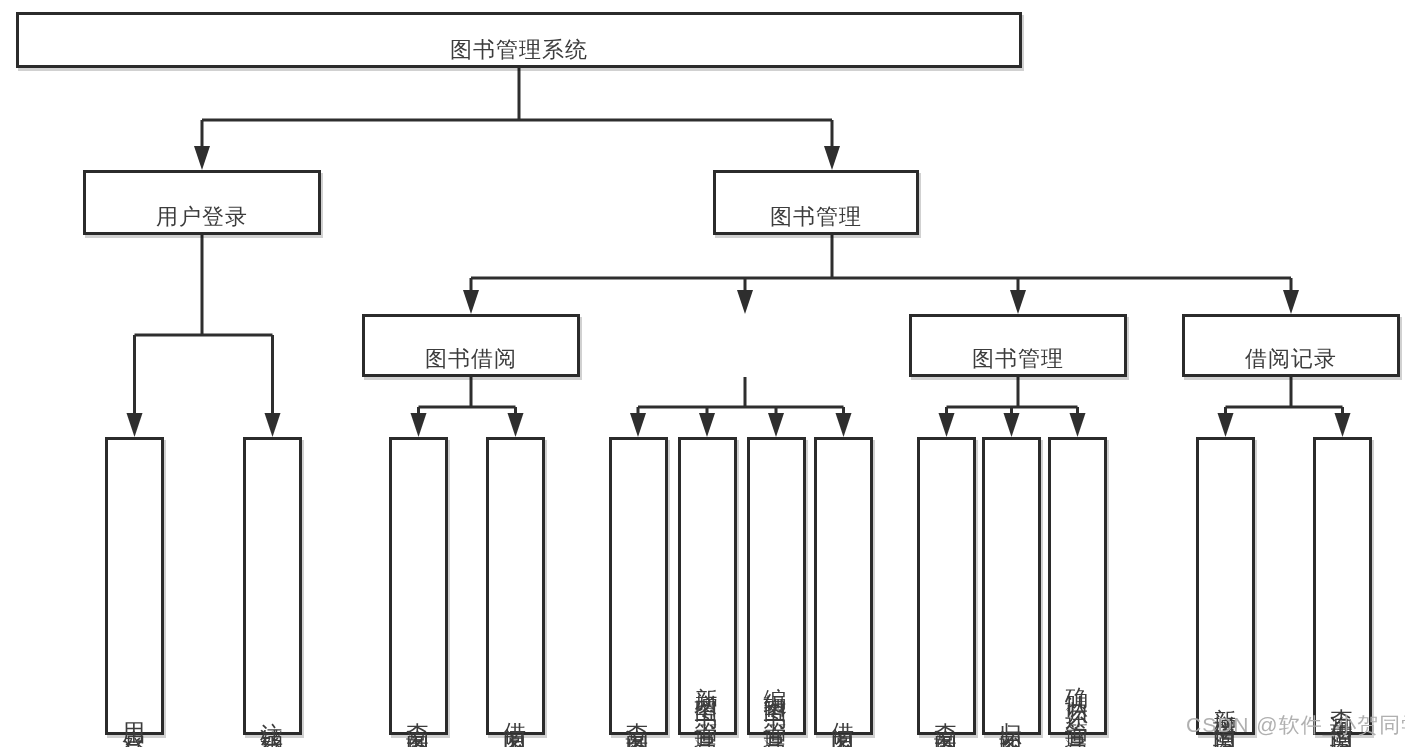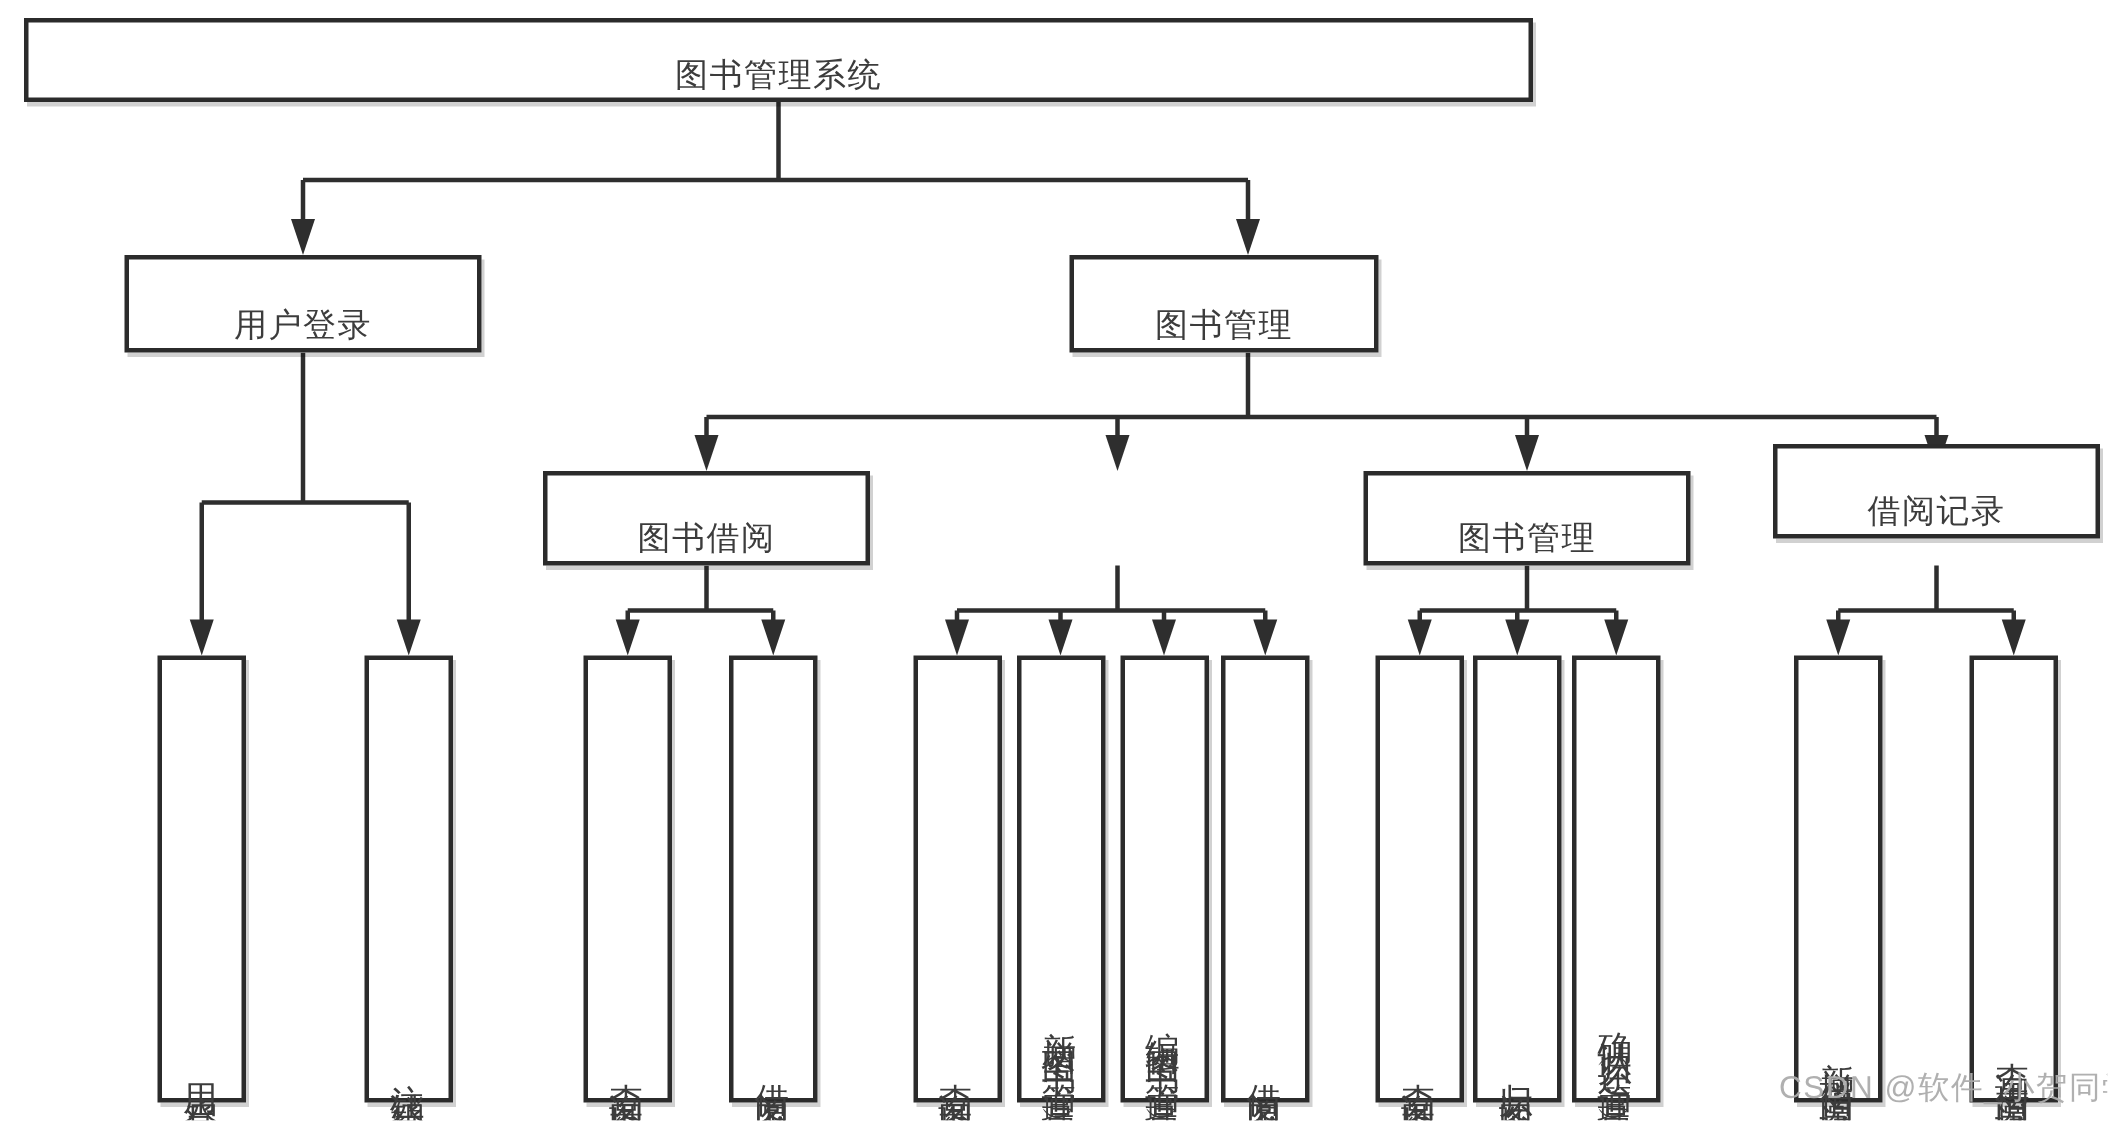--- a/index.html
+++ b/index.html
@@ -101,21 +101,21 @@
   <div class="box" style="left:713px; top:170px; width:206px; height:65px;">
     <span class="label">图书管理</span>
   </div>
 
   <div class="box" style="left:362px; top:314px; width:218px; height:63px;">
     <span class="label">图书借阅</span>
   </div>
   <div class="box" style="left:909px; top:314px; width:218px; height:63px;">
     <span class="label">图书管理</span>
   </div>
-  <div class="box" style="left:1182px; top:296px; width:218px; height:63px;">
+  <div class="box" style="left:1182px; top:314px; width:218px; height:63px;">
     <span class="label">借阅记录</span>
   </div>
 
   <div class="box vbox" style="left:105px; top:437px; width:59px; height:298px;">
     <span class="vtext">用户登录</span>
   </div>
   <div class="box vbox" style="left:243px; top:437px; width:59px; height:298px;">
     <span class="vtext">注销登录</span>
   </div>
 

